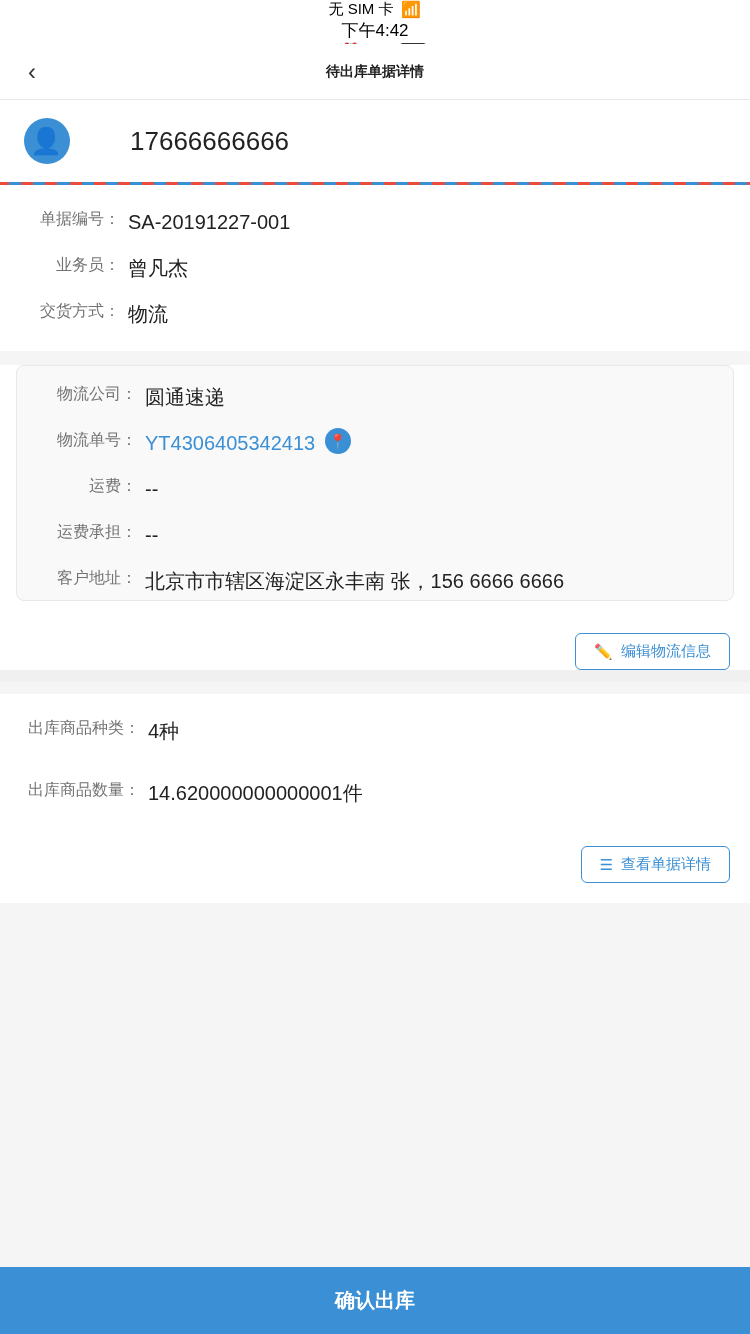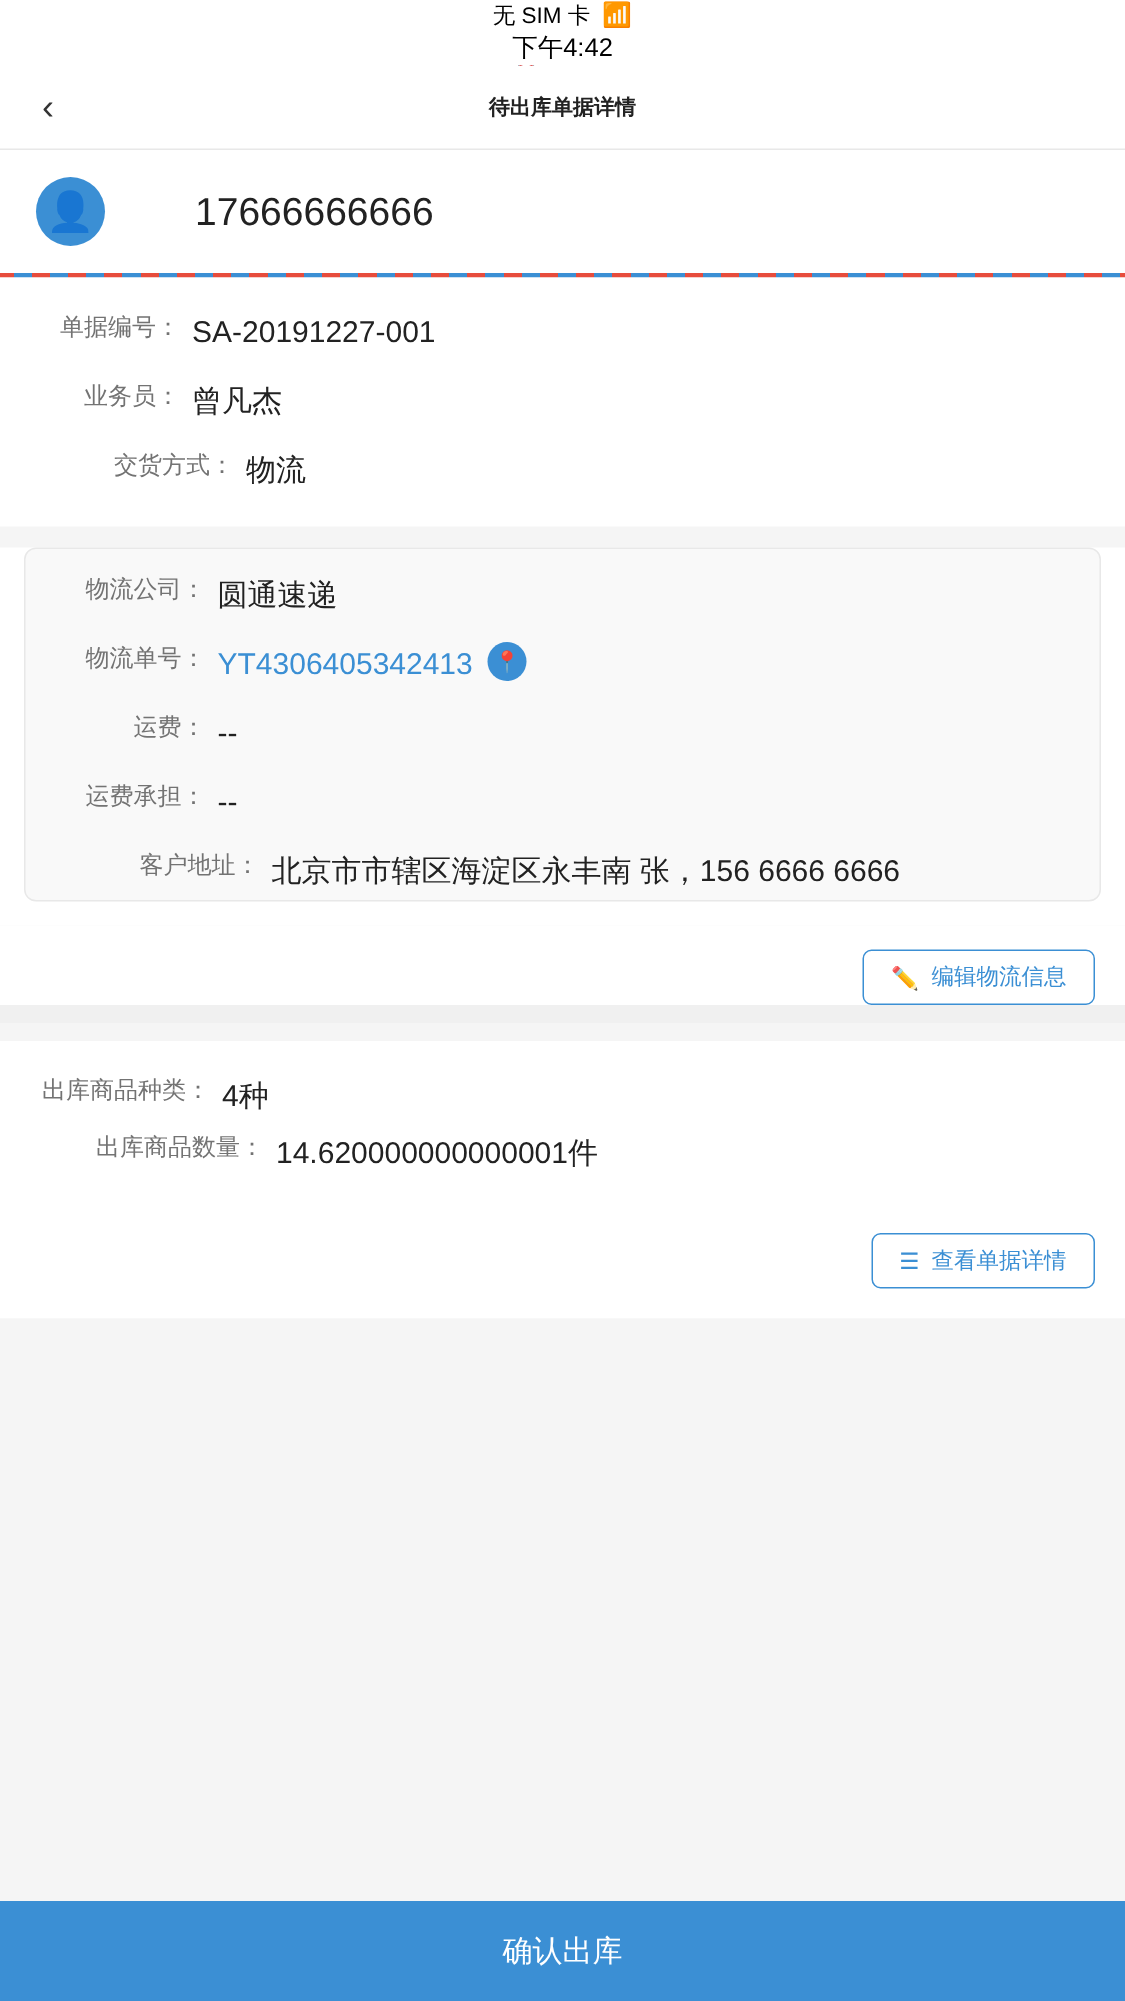--- a/index.html
+++ b/index.html
@@ -97,21 +97,21 @@
     
     .info-card {
       background: #fff;
       padding: 22px 28px;
     }
     .info-row {
       display: flex;
       margin-bottom: 16px;
       align-items: flex-start;
     }
-    .info-row:last-child { margin-bottom: 0; margin-left: 36px; }
+    .info-row:last-child { margin-bottom: 0; }
     .info-label {
       color: #737373;
       font-size: 16px;
       min-width: 100px;
       text-align: right;
       flex-shrink: 0;
       padding-right: 8px;
       line-height: 1.5;
     }
     .info-value {
@@ -167,21 +167,21 @@
     .edit-btn-icon { font-size: 15px; }
 
     
     .summary-card {
       background: #fff;
       padding: 22px 28px;
       margin-top: 12px;
     }
     .summary-row {
       display: flex;
-      margin-bottom: 8px;
+      margin-bottom: 32px;
     }
     .summary-row:last-child { margin-bottom: 0; }
 
     
     .view-btn-row {
       display: flex;
       justify-content: flex-end;
       padding: 16px 20px 20px;
       background: #fff;
     }
@@ -208,21 +208,21 @@
       left: 0;
       width: 750px;
       background: #3b8fd4;
       padding: 16px 0;
     }
     .confirm-btn {
       display: block;
       width: 100%;
       text-align: center;
       font-size: 20px;
-      font-weight: 400;
+      font-weight: 700;
       color: #fff;
       background: transparent;
       border: none;
       cursor: pointer;
       padding: 4px 0;
     }
 
     .page-wrapper {
       display: flex;
       flex-direction: column;

